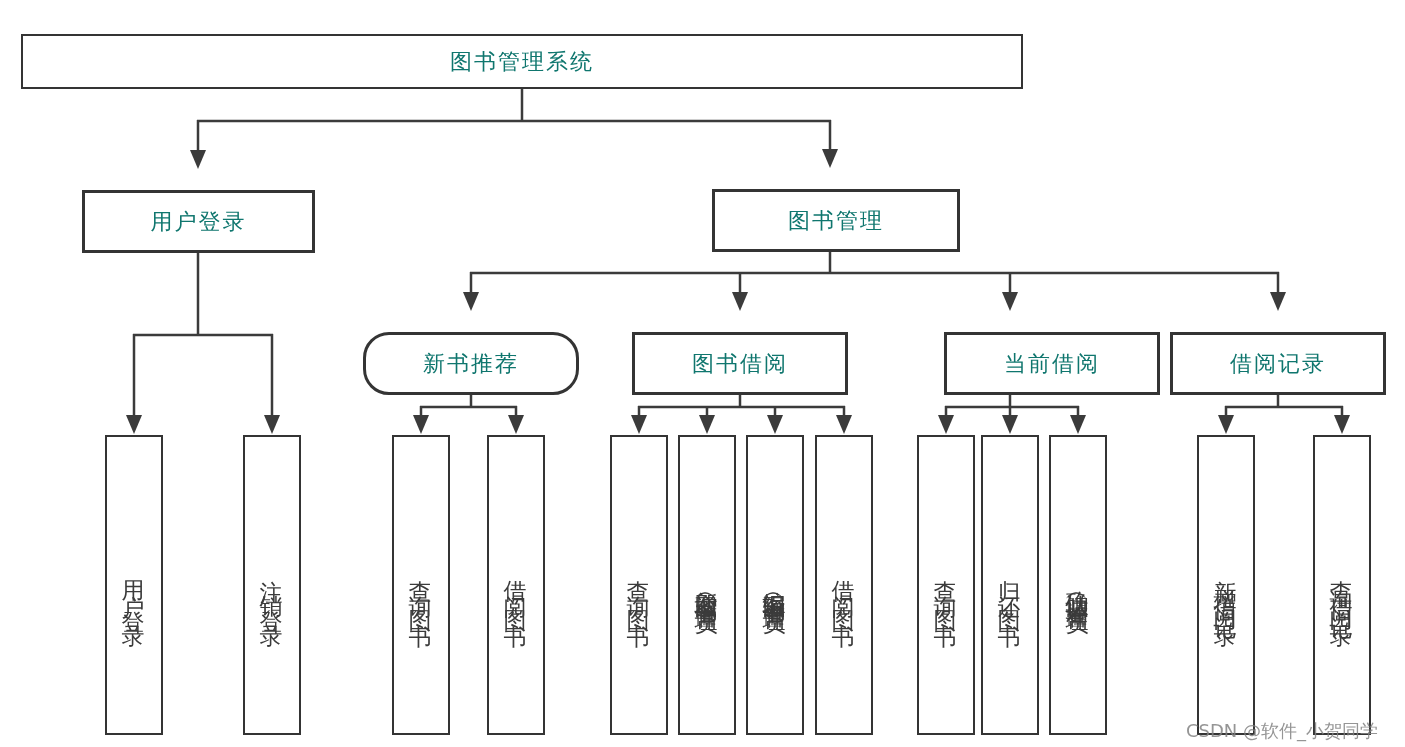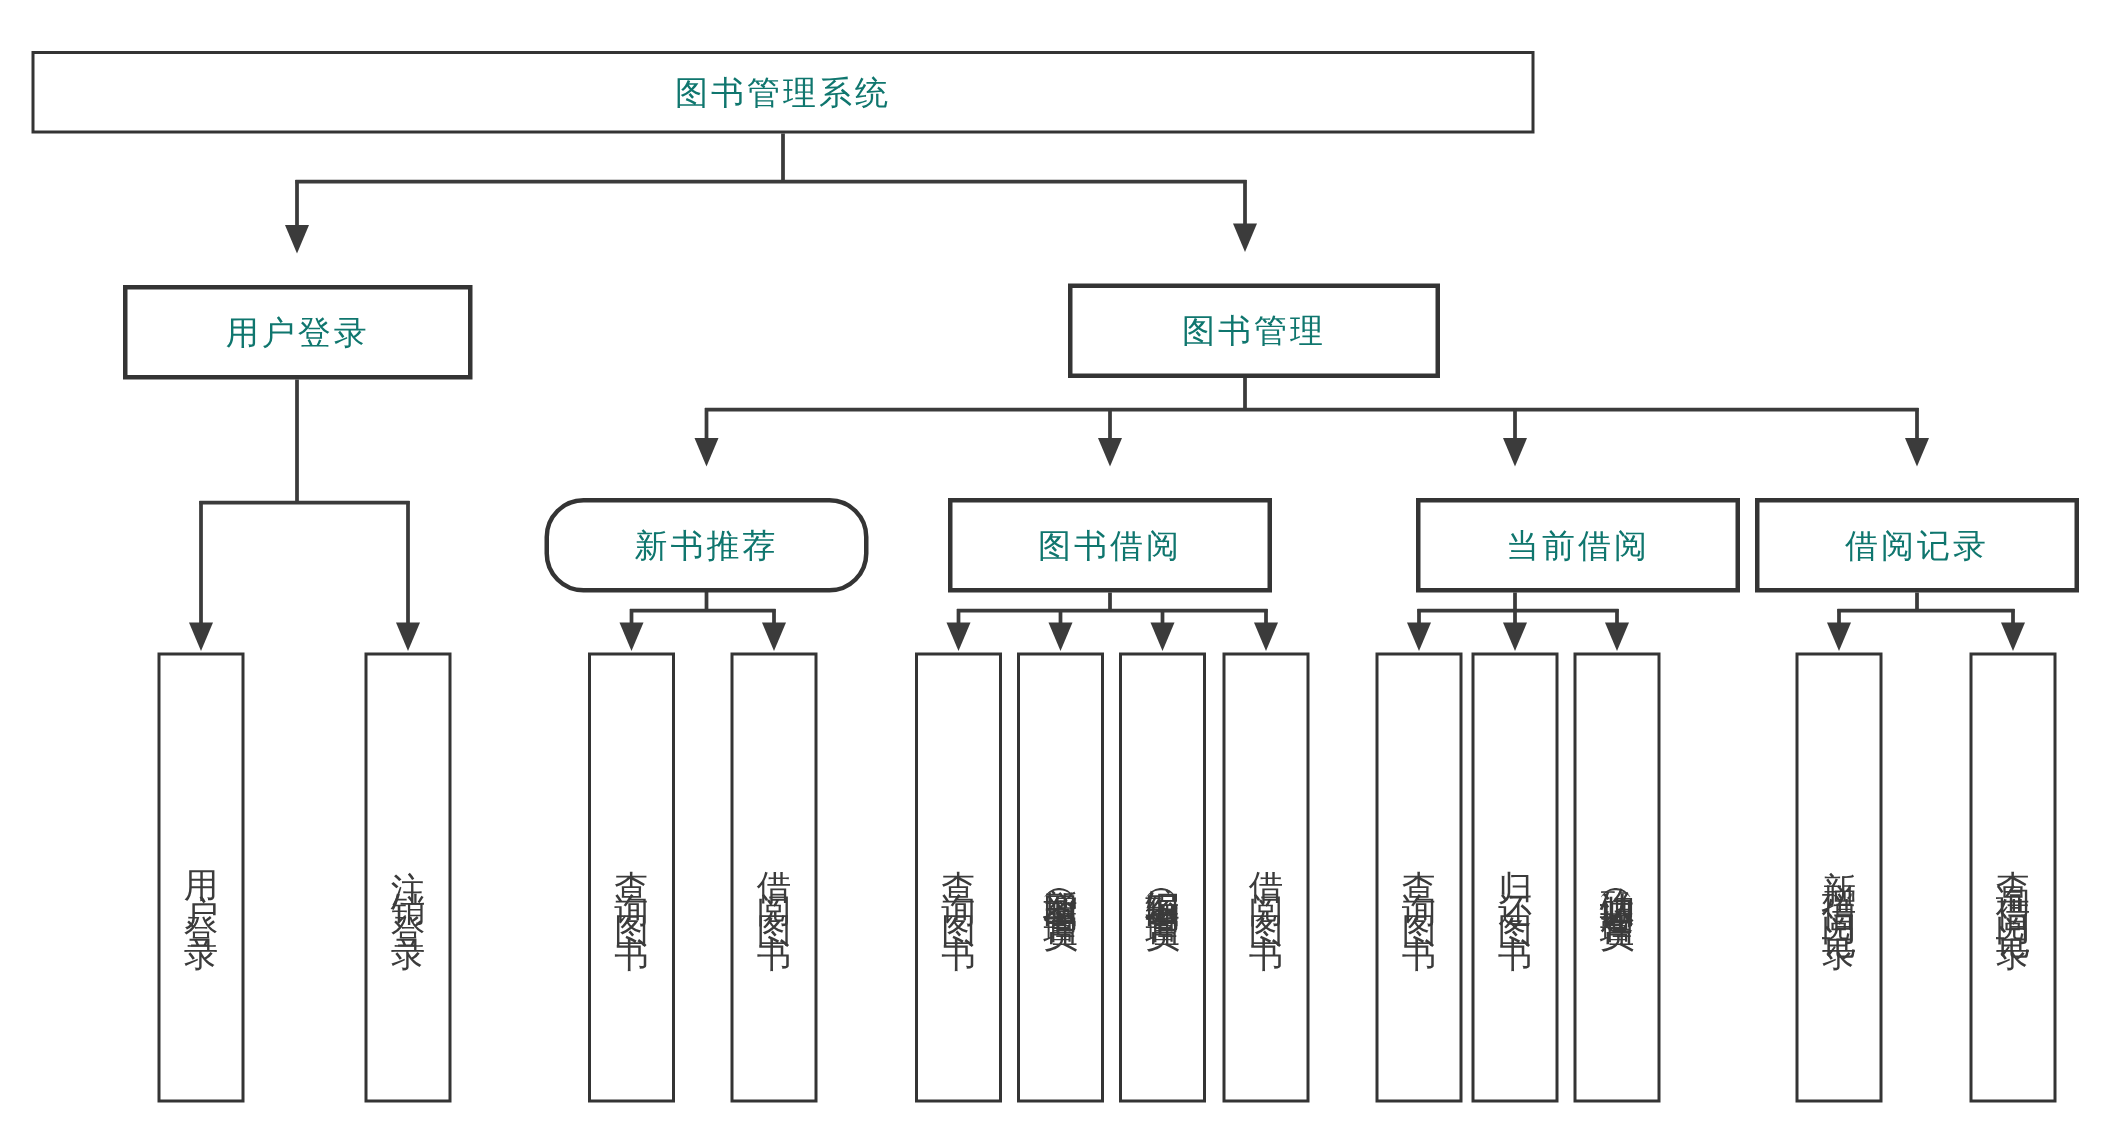--- a/index.html
+++ b/index.html
@@ -230,13 +230,14 @@
     <span class="vtext v9">确认归还（管理员）</span>
   </div>
 
   <div class="leaf leaf-12">
     <span class="vtext v6">新增借阅记录</span>
   </div>
   <div class="leaf leaf-13">
     <span class="vtext v6">查询借阅记录</span>
   </div>
 
+  <div class="watermark">CSDN @软件_小贺同学</div>
 </div>
 
 </body></html>

